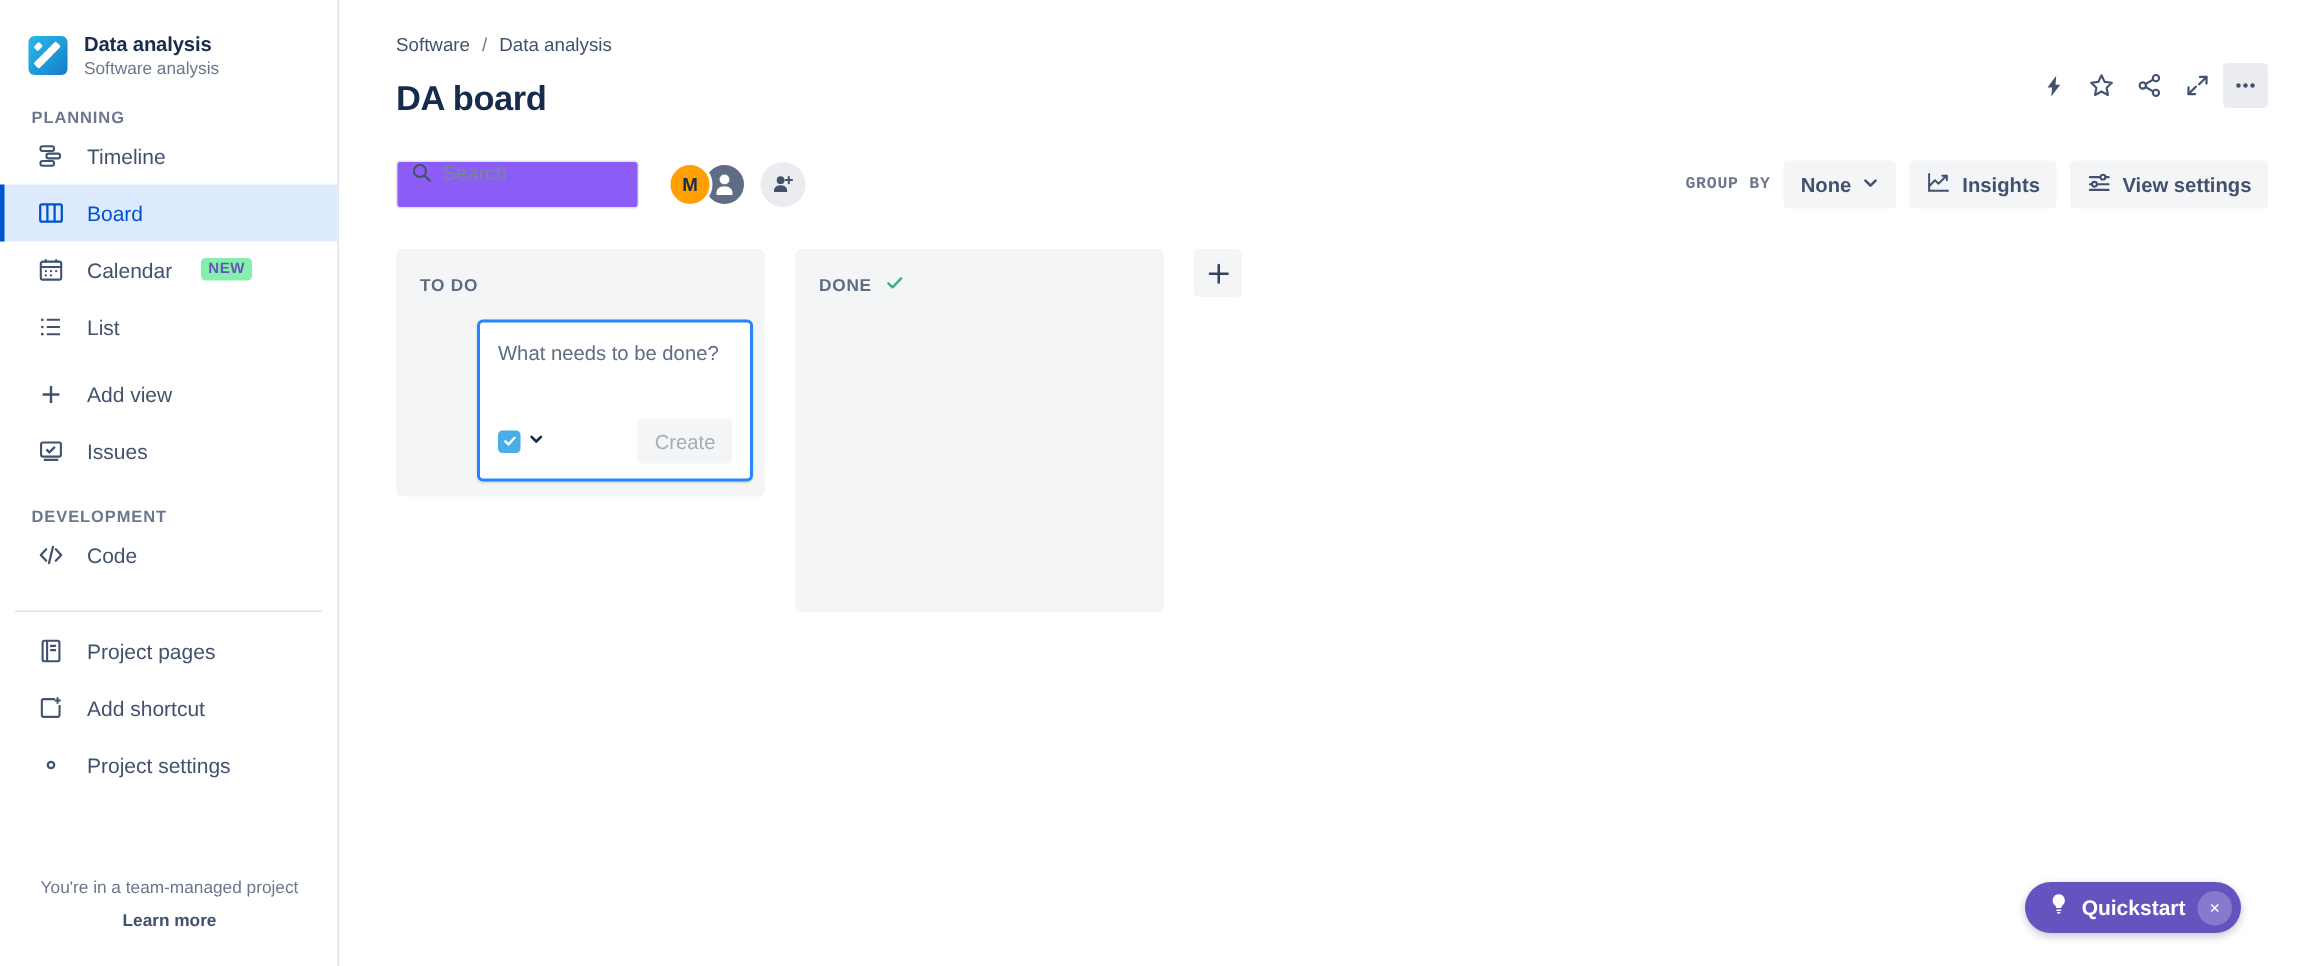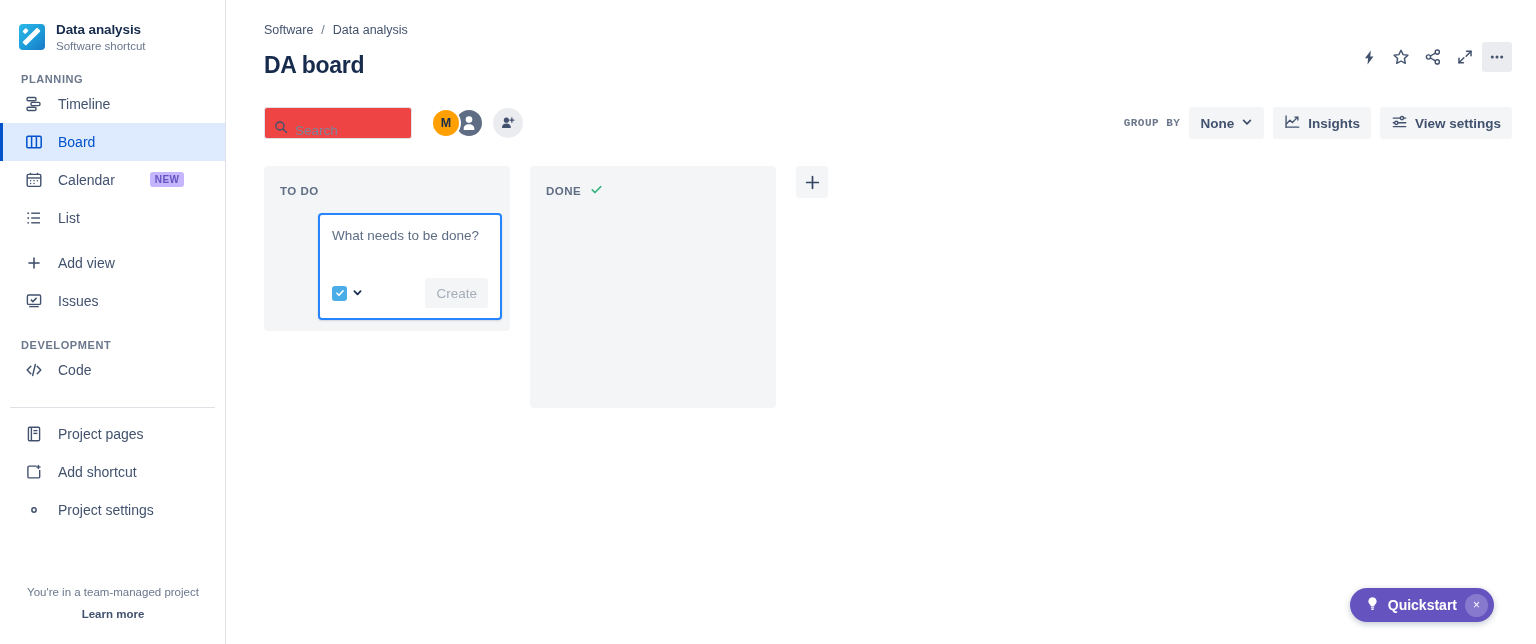--- a/index.html
+++ b/index.html
@@ -48,22 +48,22 @@
     position: relative; font-size: 14px; color: #42526e;
   }
   .nav-item.active { background: #deebff; color: #0052cc; font-weight: normal; }
   .nav-item.active::before {
     content: ""; position: absolute; left: 0; top: 0;
     width: 3px; height: 100%; background: #0052cc;
   }
   .nav-ico { width: 19px; height: 19px; flex: 0 0 19px; display: flex; align-items: center; justify-content: center; }
   .nav-ico svg { display: block; }
   .badge-new {
-    background: #c4b5fd; color: #6554c0; font-size: 10px; font-weight: bold;
-    border-radius: 3px; padding: 2px 5px; letter-spacing: 0.4px; margin-left: 20px;
+    background: #86efac; color: #6554c0; font-size: 10px; font-weight: bold;
+    border-radius: 3px; padding: 2px 5px; letter-spacing: 0.4px; margin-left: 4px;
   }
   .sb-divider { height: 1px; background: #dfe1e6; margin: 18px 10px 0 10px; }
   #links-group { margin-top: 7px; }
 
   .sb-footer { position: absolute; bottom: 22px; left: 0; width: 226px; text-align: center; }
   .sb-footer-note { font-size: 11.5px; color: #6b778c; }
   .sb-footer-link {
     font-size: 11.5px; color: #42526e; font-weight: bold;
     margin-top: 10px; display: inline-block; cursor: pointer; text-decoration: none;
   }
@@ -87,22 +87,22 @@
   .hdr-btn {
     width: 30px; height: 30px; border-radius: 3px; cursor: pointer;
     display: flex; align-items: center; justify-content: center;
     background: transparent; border: none; color: #42526e;
   }
   .hdr-btn.pressed { background: #ebecf0; }
 
   
   #toolbar { display: flex; align-items: center; margin-top: 28px; position: relative; }
   #search-box {
-    width: 148px; height: 32px; border: 1px solid #dfe1e6; border-radius: 3px;
-    display: flex; align-items: flex-end; gap: 7px; padding: 0 9px; background: #ef4444;
+    width: 162px; height: 32px; border: 1px solid #dfe1e6; border-radius: 3px;
+    display: flex; align-items: flex-start; gap: 7px; padding: 0 9px; background: #8b5cf6;
   }
   #search-input {
     border: none; outline: none; font-size: 13.5px; color: #172b4d;
     font-family: "Liberation Sans", sans-serif; width: 130px; background: transparent;
   }
   #search-input::placeholder { color: #7a869a; }
 
   #avatars { display: flex; align-items: center; margin-left: 19px; }
   .avatar {
     width: 30px; height: 30px; border-radius: 50%; cursor: pointer;
@@ -192,21 +192,21 @@
   <nav id="sidebar">
 
     <div class="proj-header">
       <div class="proj-logo">
         <span class="b1"></span>
           <span class="b2"></span>
           <span class="b3"></span>
       </div>
       <div class="proj-text">
         <div class="proj-name">Data analysis</div>
-        <div class="proj-sub">Software shortcut</div>
+        <div class="proj-sub">Software analysis</div>
       </div>
     </div>
 
     <div class="sec-label" id="planning-label">PLANNING</div>
 
     <div class="nav-item">
       <span class="nav-ico">
         <svg width="18" height="18" viewBox="0 0 18 18" fill="none" stroke="#42526e" stroke-width="1.4">
           <rect x="2" y="2.5" width="9" height="3.2" rx="1.3"></rect>
           <rect x="6" y="7.4" width="9" height="3.2" rx="1.3"></rect>

